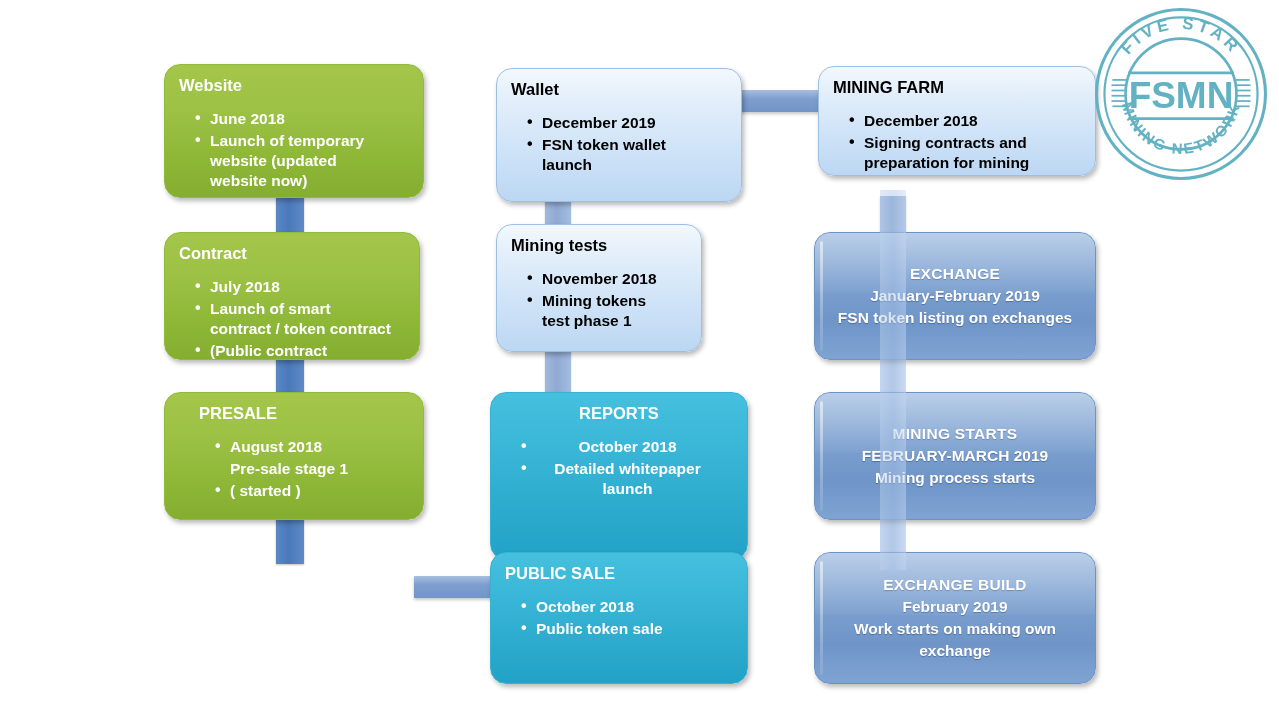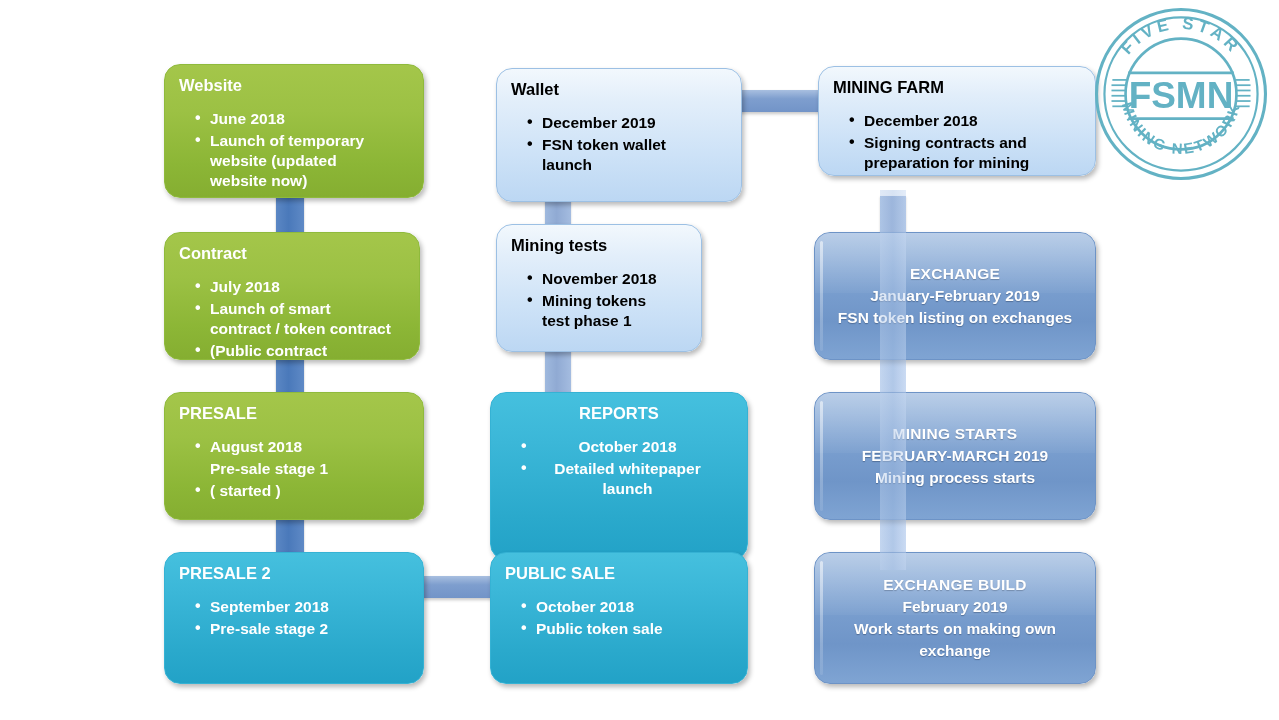--- a/index.html
+++ b/index.html
@@ -202,40 +202,31 @@
     <div class="inner">
       <div class="b-title">Contract</div>
       <ul class="blist">
         <li class="bullet">July 2018</li>
         <li class="bullet">Launch of smart contract / token contract</li>
         <li class="bullet"> (Public contract launched)</li>
       </ul>
     </div>
   </div>
 
-  <div class="box green" style="left:164px; top:392px; width:260px; height:128px;">
+  <div class="box green" style="left:164px; top:392px; width:260px; height:128px;padding-left:20px;">
     <div class="inner">
       <div class="b-title">PRESALE</div>
       <ul class="blist">
         <li class="bullet">August 2018</li>
         <li class="nobullet">Pre-sale stage 1</li>
         <li class="bullet"> ( started )</li>
       </ul>
     </div>
   </div>
 
-  <div class="box cyan" style="left:164px; top:552px; width:260px; height:132px;">
-    <div class="inner">
-      <div class="b-title">PRESALE 2</div>
-      <ul class="blist">
-        <li class="bullet">September 2018</li>
-        <li class="bullet">Pre-sale stage 2</li>
-      </ul>
-    </div>
-  </div>
 
   <div class="box pale" style="left:496px; top:68px; width:246px; height:134px;">
     <div class="inner">
       <div class="b-title">Wallet</div>
       <ul class="blist">
         <li class="bullet">December 2019</li>
         <li class="bullet">FSN token wallet launch</li>
       </ul>
     </div>
   </div>

